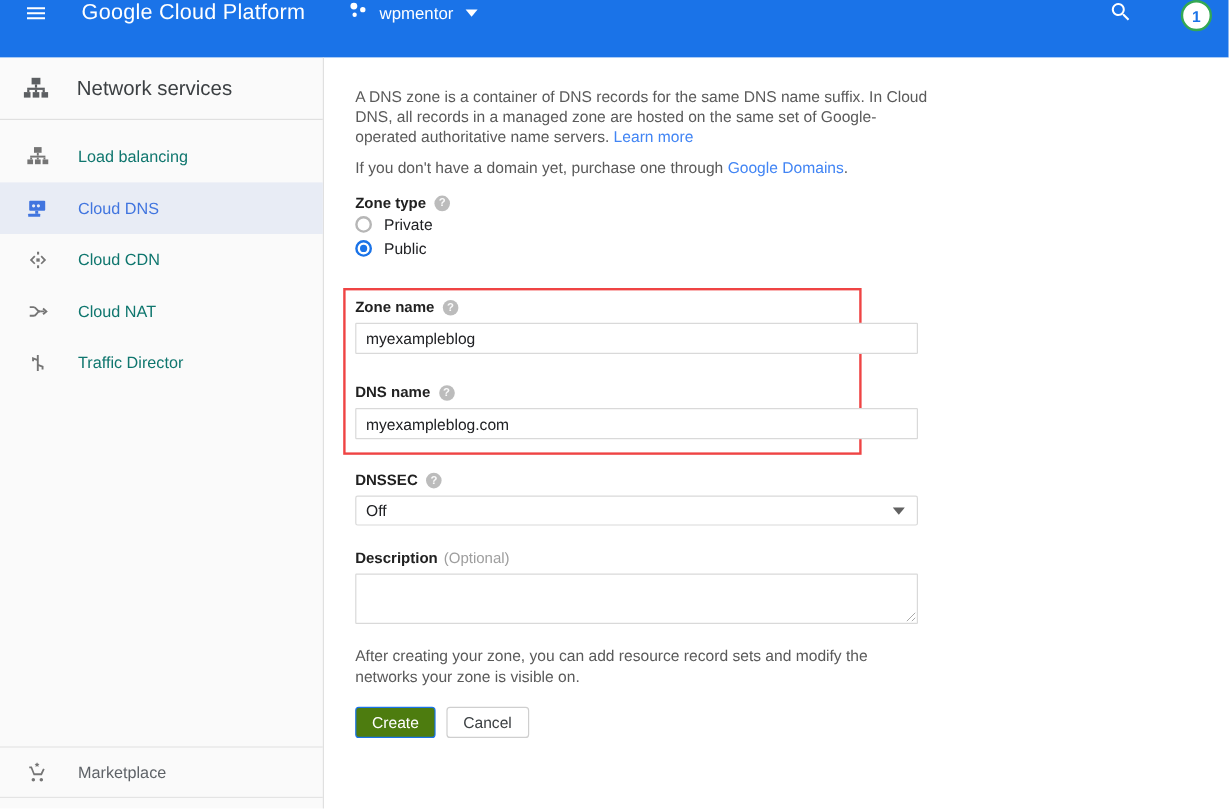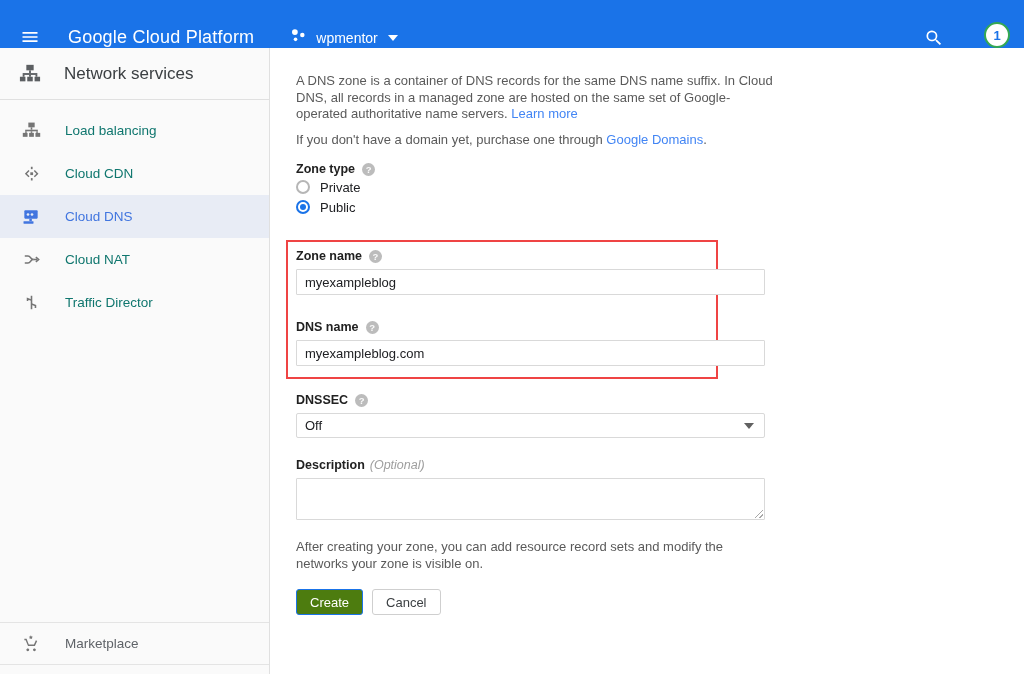--- a/index.html
+++ b/index.html
@@ -4,21 +4,21 @@
 <style>
   * { margin:0; padding:0; box-sizing:border-box; }
   html,body { background:#fff; }
   .app {
     position:relative; width:1024px; height:674px; overflow:hidden;
     font-family:"Liberation Sans", sans-serif; background:#fff;
   }
 
   
   .topbar {
-    height:48px; background:#1a73e8; display:flex; align-items:flex-end; color:#fff;
+    height:48px; background:#1a73e8; display:flex; align-items:flex-start; color:#fff;
   }
   .hamburger { margin-left:20px; width:22px; height:22px; display:flex; align-items:center; cursor:pointer; }
   .brand { margin-left:26px; font-size:18px; letter-spacing:.2px; white-space:nowrap; }
   .project { margin-left:36px; display:flex; align-items:center; cursor:pointer; }
   .project-label { margin-left:9px; font-size:14px; }
   .caret-down-white {
     margin-left:10px; width:0; height:0;
     border-left:5px solid transparent; border-right:5px solid transparent; border-top:6px solid #fff;
   }
   .topbar-spacer { flex:1; }
@@ -64,21 +64,21 @@
   .back-btn { margin-left:30px; width:22px; height:22px; cursor:pointer; }
   .page-title { margin-left:21px; font-size:18px; color:#202124; }
 
   .content { padding:25px 0 0 26px; }
   .para { width:482px; font-size:13px; line-height:16.5px; color:#5a5a5a; }
   .para + .para { margin-top:9px; }
   a.link { color:#4285f4; text-decoration:none; cursor:pointer; }
 
   .label-row { margin-top:14px; display:flex; align-items:center; }
   .label-row .lbl { font-size:12.5px; font-weight:bold; color:#212121; }
-  .label-row .optional { margin-left:5px; font-size:12.5px; color:#9e9e9e; font-weight:normal;font-style:italic; }
+  .label-row .optional { margin-left:5px; font-size:12.5px; color:#9e9e9e; font-weight:normal; }
   .help-icon {
     margin-left:7px; width:13px; height:13px; border-radius:50%; background:#bcbcbc;
     color:#fafafa; font-size:9.5px; font-weight:bold; line-height:13px; text-align:center; cursor:pointer;
   }
   .help-icon::after { content:"?"; }
 
   .radio-row { margin-top:4px; display:flex; align-items:flex-start; height:16px; }
   .radio-row:first-of-type { margin-top:5px; }
   .radio { width:14px; height:14px; border:2px solid #b6b6b6; border-radius:50%; background:#fff; cursor:pointer; position:relative; }
   .radio.checked { border-color:#1a73e8; }
@@ -194,44 +194,44 @@
               <rect x="11" y="13" width="2" height="2"></rect>
                 <rect x="18" y="13" width="2" height="2"></rect>
               <rect x="1" y="15" width="6" height="5"></rect>
                 <rect x="9" y="15" width="6" height="5"></rect>
                 <rect x="17" y="15" width="6" height="5"></rect>
             </svg>
           </span>
           <span class="nav-label">Load balancing</span>
         </div>
 
+        <div class="nav-item selected">
+          <span class="nav-icon">
+            <svg width="20" height="20" viewBox="0 0 24 24" fill="#4175df">
+              <rect x="4" y="4" width="16" height="10" rx="1"></rect>
+              <circle cx="8.4" cy="9" r="1.6" fill="#e8ecf5"></circle>
+                <circle cx="13.2" cy="9" r="1.6" fill="#e8ecf5"></circle>
+              <rect x="10" y="14" width="3" height="3"></rect>
+              <rect x="3" y="17" width="12" height="3" rx="0.5"></rect>
+            </svg>
+          </span>
+          <span class="nav-label">Cloud DNS</span>
+        </div>
+
         <div class="nav-item">
           <span class="nav-icon">
             <svg width="19" height="19" viewBox="0 0 24 24" fill="#757575">
               <rect x="10.5" y="10.5" width="3.5" height="3.5"></rect>
               <path d="M8.2 7.6L3.6 12.2l4.6 4.6 1.3-1.3-3.3-3.3 3.3-3.3z"></path>
               <path d="M16.2 7.6l4.6 4.6-4.6 4.6-1.3-1.3 3.3-3.3-3.3-3.3z"></path>
               <rect x="11.2" y="3.5" width="2.2" height="3"></rect>
                 <rect x="11.2" y="17.8" width="2.2" height="3"></rect>
             </svg>
           </span>
           <span class="nav-label">Cloud CDN</span>
-        </div>
-
-        <div class="nav-item selected">
-          <span class="nav-icon">
-            <svg width="20" height="20" viewBox="0 0 24 24" fill="#4175df">
-              <rect x="4" y="4" width="16" height="10" rx="1"></rect>
-              <circle cx="8.4" cy="9" r="1.6" fill="#e8ecf5"></circle>
-                <circle cx="13.2" cy="9" r="1.6" fill="#e8ecf5"></circle>
-              <rect x="10" y="14" width="3" height="3"></rect>
-              <rect x="3" y="17" width="12" height="3" rx="0.5"></rect>
-            </svg>
-          </span>
-          <span class="nav-label">Cloud DNS</span>
         </div>
 
         <div class="nav-item">
           <span class="nav-icon">
             <svg width="19" height="19" viewBox="0 0 24 24" fill="none" stroke="#757575" stroke-width="2">
               <path d="M3.5 7.5h4c4 0 2.5 4.5 7 4.5"></path>
               <path d="M3.5 16.5h4c4 0 2.5-4.5 7-4.5"></path>
               <path d="M14.5 12h4.5"></path>
               <path d="M17.5 9l3.5 3-3.5 3" fill="none"></path>
             </svg>

